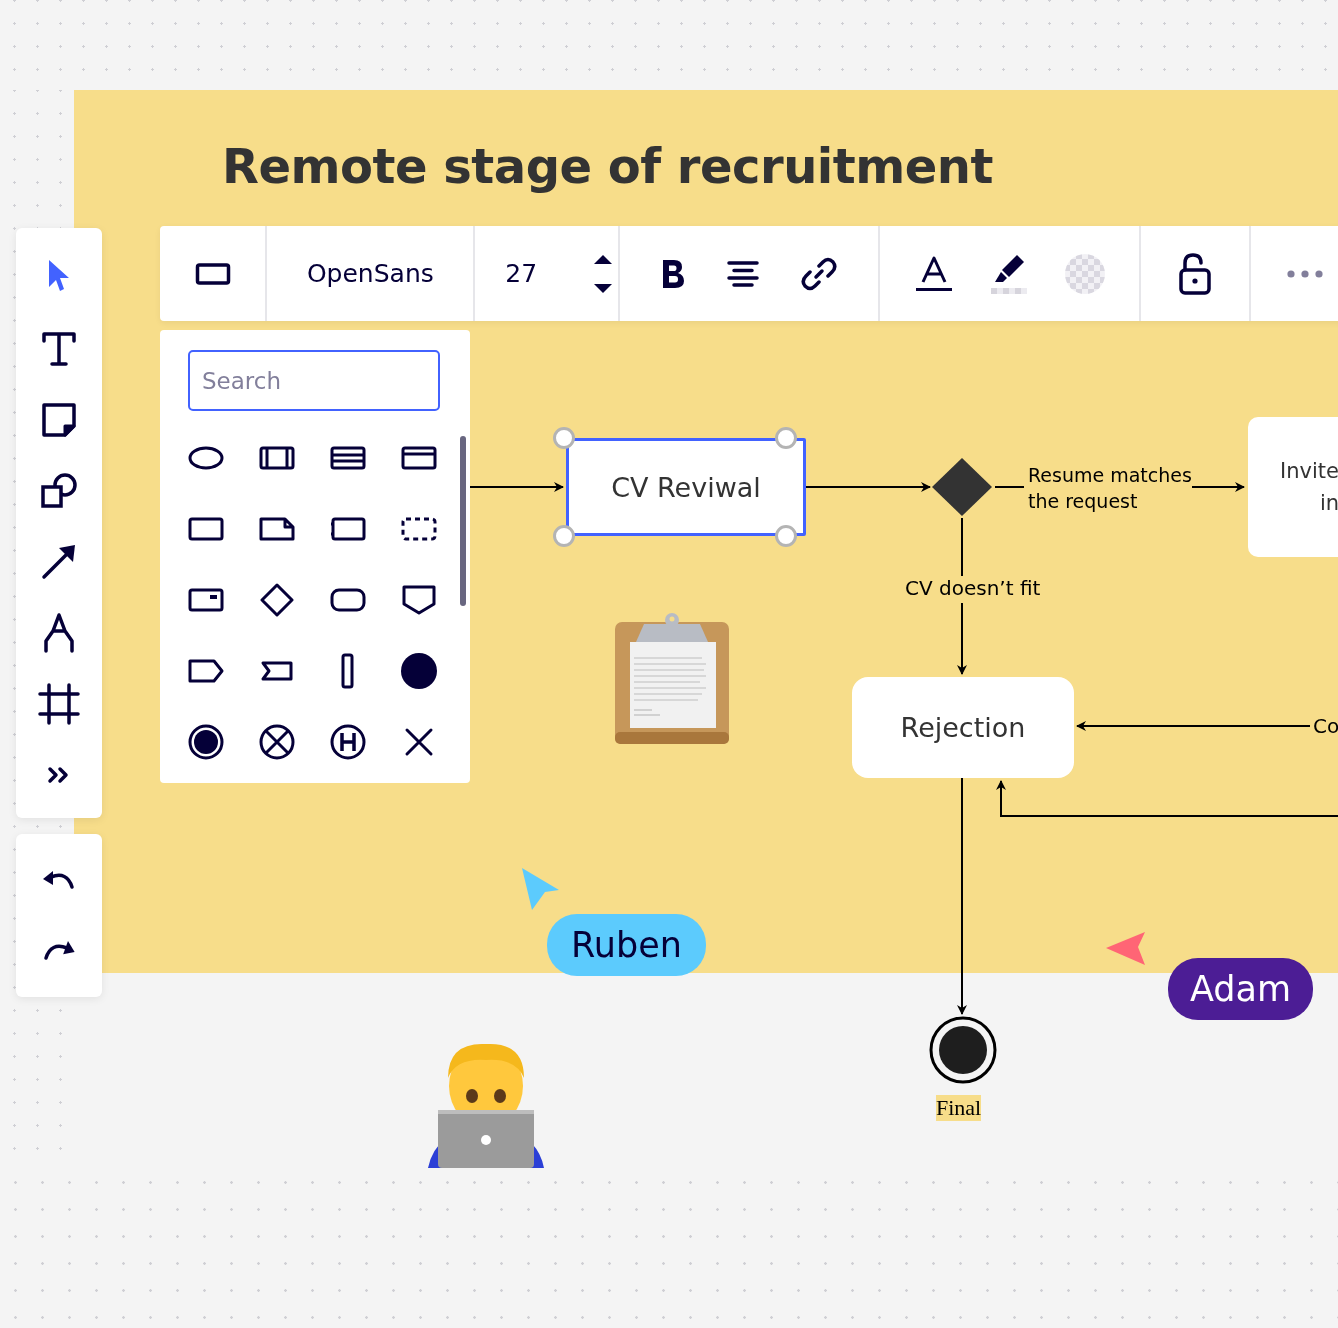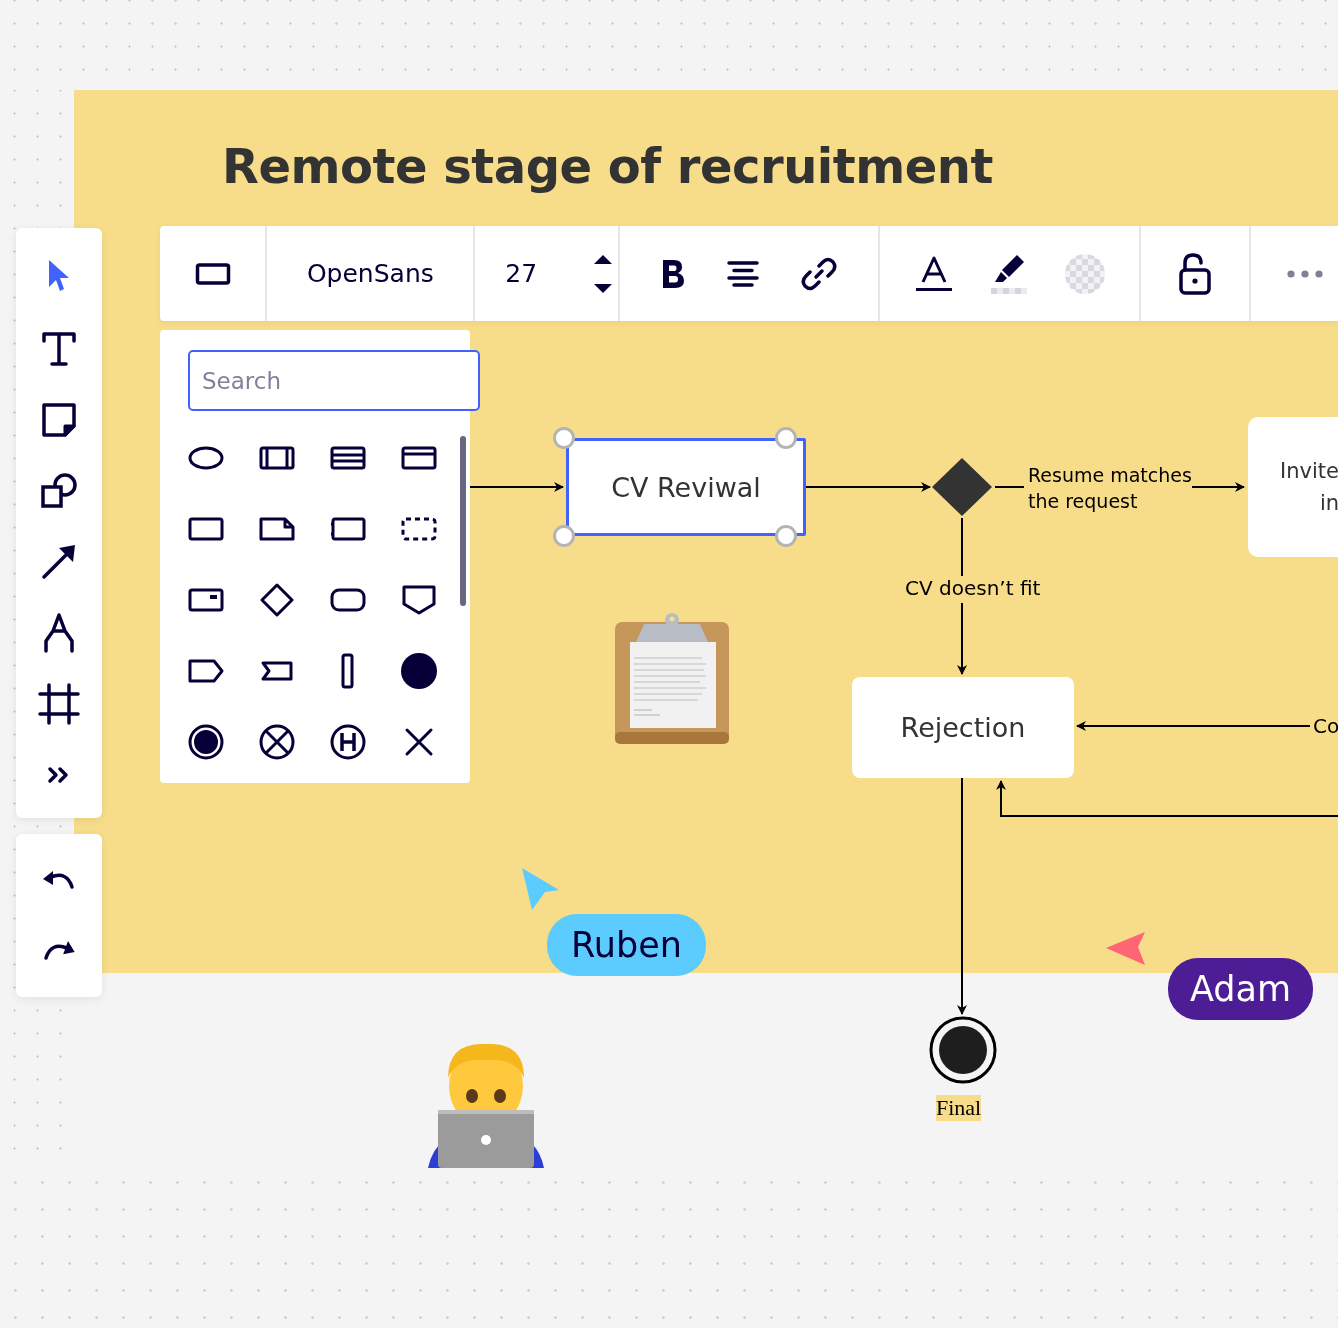--- a/index.html
+++ b/index.html
@@ -57,21 +57,21 @@
   }
   .ctx-group { height:100%; display:flex; align-items:center; border-right:2px solid #e6e6ea; box-sizing:border-box; }
   .ctx-btn { display:flex; align-items:center; justify-content:center; cursor:pointer; height:100%; }
   .ctx-text { font-family:"DejaVu Sans", sans-serif; font-size:25px; color:#050038; }
   
   .shape-panel {
     position:absolute; left:160px; top:330px; width:310px; height:453px;
     background:#fff; border-radius:4px;
   }
   .shape-search {
-    position:absolute; left:28px; top:20px; width:292px; height:61px;
+    position:absolute; left:28px; top:20px; width:252px; height:61px;
     box-sizing:border-box; border:2px solid #4262ff; border-radius:5px;
     font-family:"DejaVu Sans", sans-serif; font-size:23px; color:#827f9b;
     padding:0 12px; outline:none; background:#fff;
   }
   .shape-search::placeholder { color:#827f9b; }
   .shape-grid {
     position:absolute; left:10px; top:92px; width:290px;
     display:grid; grid-template-columns:repeat(4, 71px); grid-auto-rows:71px;
   }
   .shape-cell { display:flex; align-items:center; justify-content:center; cursor:pointer; }
@@ -79,21 +79,21 @@
     position:absolute; left:300px; top:106px; width:6px; height:170px;
     background:#686680; border-radius:3px; cursor:pointer;
   }
   
   .diagram-svg { position:absolute; left:0; top:0; width:1338px; height:1328px; pointer-events:none; }
   .node {
     position:absolute; background:#fff; display:flex; align-items:center; justify-content:center;
     font-family:"DejaVu Sans", sans-serif; color:#333; text-align:center; box-sizing:border-box; cursor:pointer;
   }
   .node-cv { left:566px; top:438px; width:240px; height:98px; border:3px solid #4262ff; font-size:27px; border-radius:2px; }
-  .node-reject { left:852px; top:677px; width:222px; height:101px; border-radius:8px; font-size:27px; }
+  .node-reject { left:852px; top:677px; width:222px; height:101px; border-radius:16px; font-size:27px; }
   .node-invite { left:1248px; top:417px; width:140px; height:140px; border-radius:10px; font-size:21px; justify-content:flex-start; padding-left:32px; line-height:32px; }
   .handle {
     position:absolute; width:22px; height:22px; border-radius:50%;
     background:#fff; border:3px solid #b4b4b4; box-sizing:border-box; cursor:grab;
   }
   .edge-label {
     position:absolute; font-family:"DejaVu Sans", sans-serif; color:#000000; background:#f7dd8a; white-space:nowrap;
   }
   .final-label { font-size:22px; }
   

